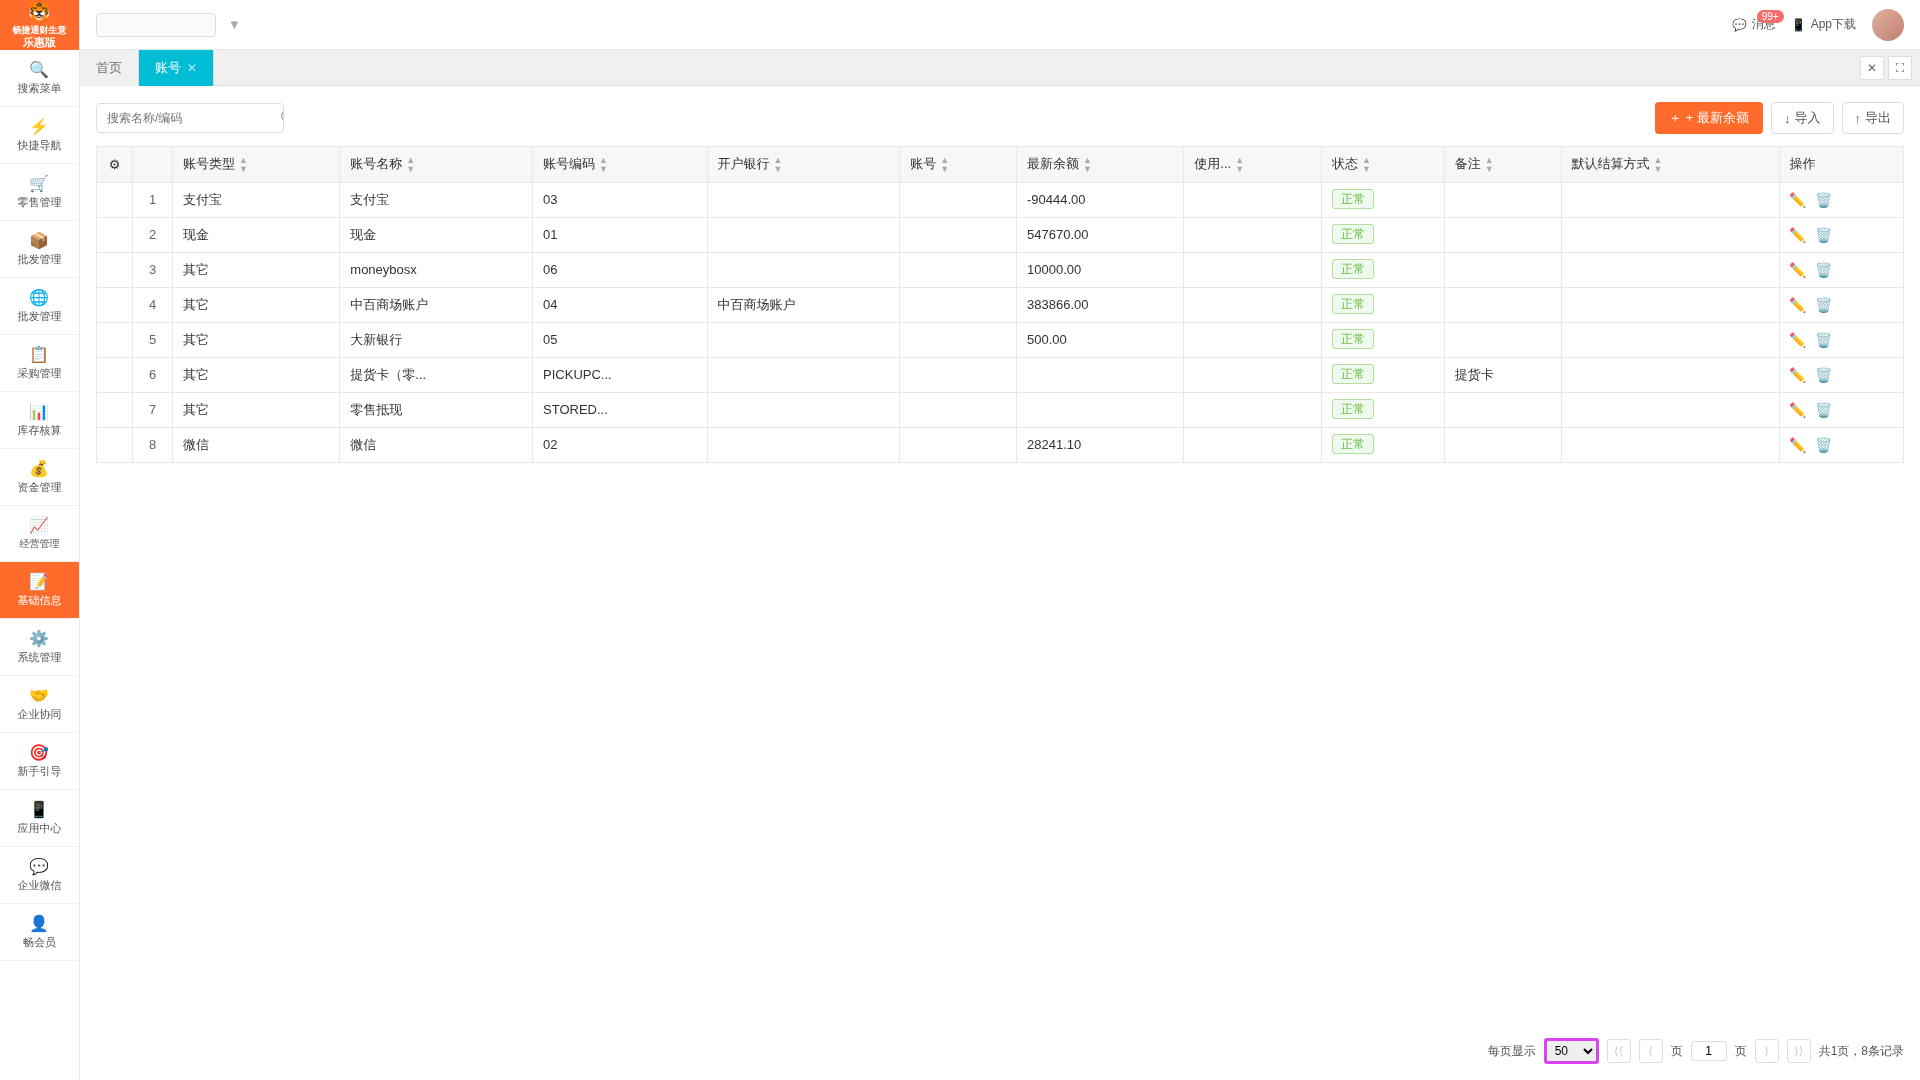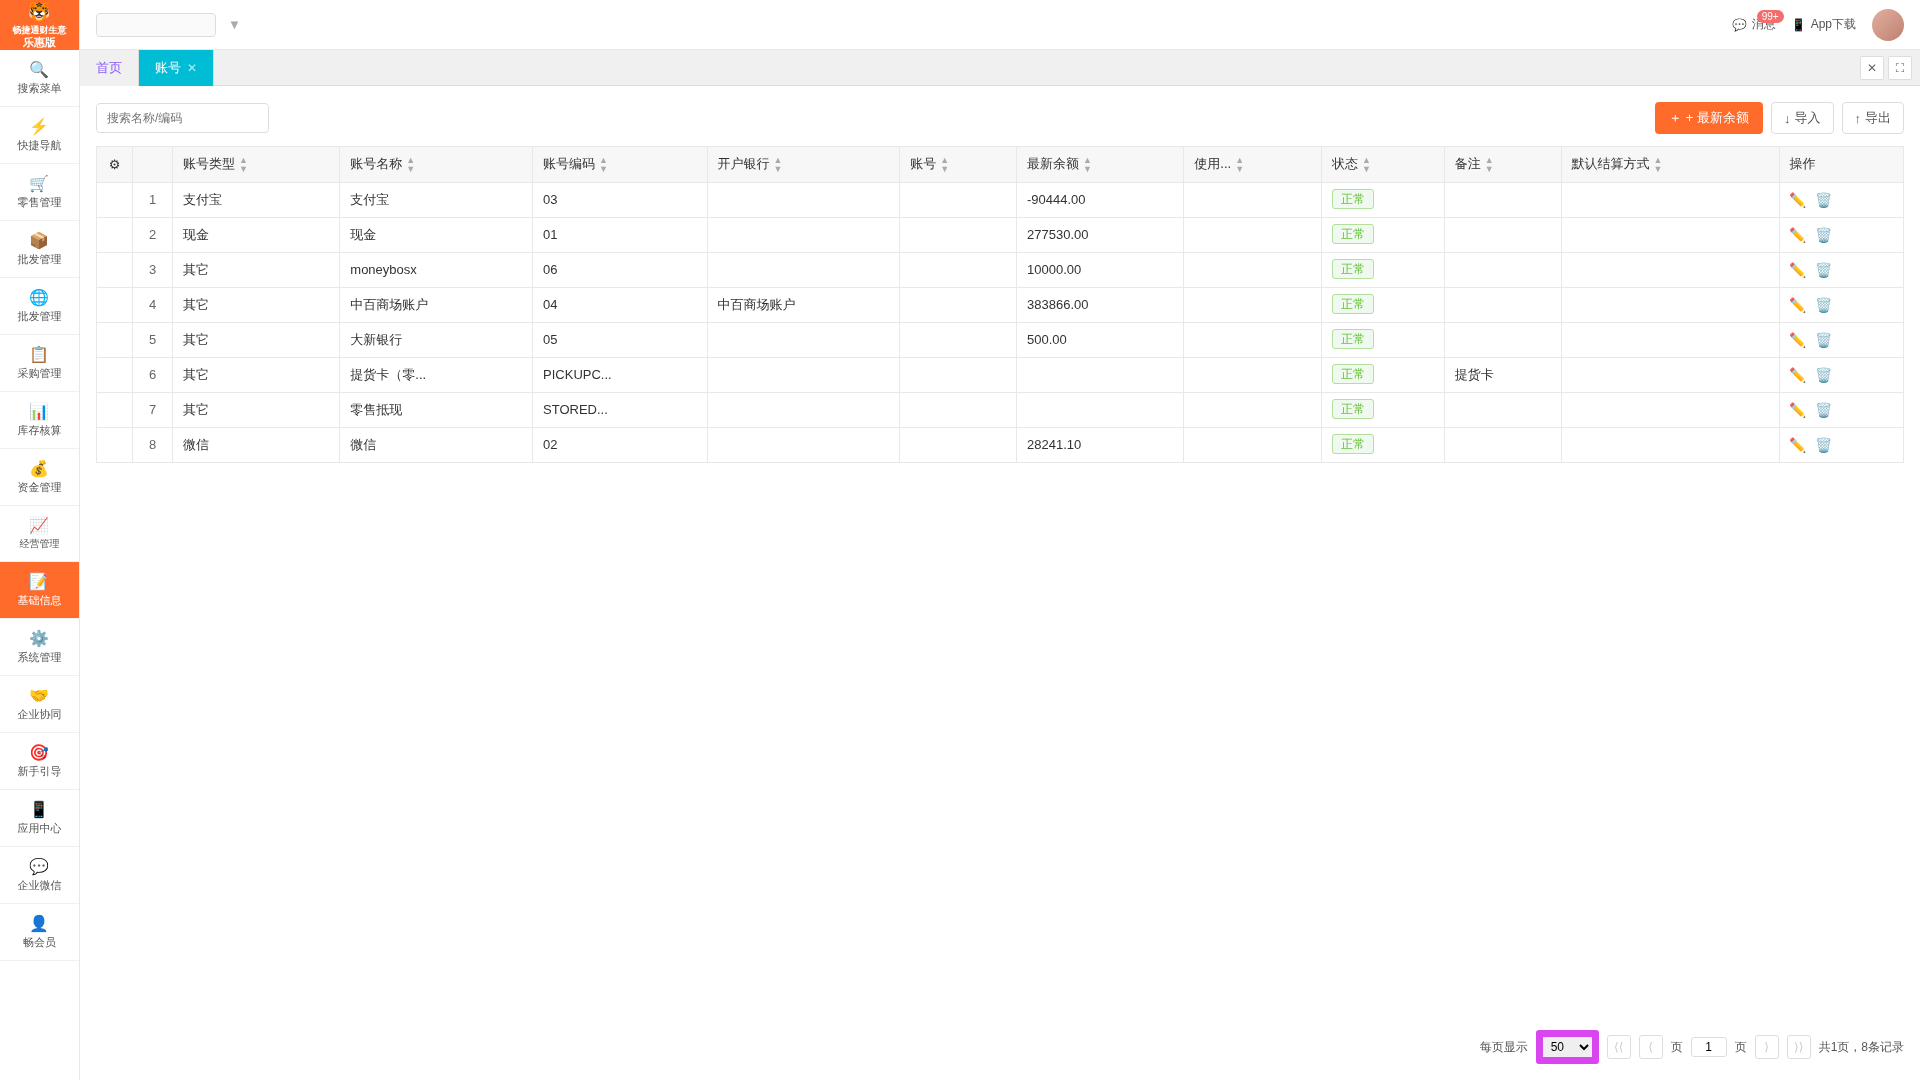--- a/index.html
+++ b/index.html
@@ -130,21 +130,21 @@
     }
     .tab {
       height: 36px;
       padding: 0 16px;
       display: flex;
       align-items: center;
       gap: 6px;
       font-size: 13px;
       cursor: pointer;
       border-right: 1px solid #ddd;
-      color: #8b5cf6;
+      color: #737373;
       background: #f0f0f0;
     }
     .tab.active {
       background: #00bcd4;
       color: #fff;
     }
     .tab-close {
       font-size: 12px;
       cursor: pointer;
       opacity: 0.7;
@@ -165,21 +165,21 @@
       align-items: center;
       justify-content: space-between;
       margin-bottom: 12px;
     }
     .search-box {
       display: flex;
       align-items: center;
       border: 1px solid #ddd;
       border-radius: 4px;
       overflow: hidden;
-      width: 173px;
+      width: 188px;
     }
     .search-box input {
       border: none;
       outline: none;
       padding: 6px 10px;
       font-size: 12px;
       flex: 1;
       color: #999;
     }
     .search-box .search-btn {
@@ -277,21 +277,21 @@
       position: absolute;
       bottom: 16px;
       right: 16px;
       display: flex;
       align-items: center;
       gap: 8px;
       font-size: 12px;
       color: #555;
     }
     .pagination select {
-      border: 7px solid #d946ef;
+      border: 3px solid #d946ef;
       border-radius: 3px;
       padding: 2px 4px;
       font-size: 12px;
     }
     .page-btn {
       width: 24px;
       height: 24px;
       border: 1px solid #ddd;
       background: #fff;
       border-radius: 3px;
@@ -539,21 +539,21 @@
     </td>
   </tr>
           <tr>
     <td class="col-setting"></td>
     <td class="col-num">2</td>
     <td>现金</td>
     <td>现金</td>
     <td>01</td>
     <td></td>
     <td></td>
-    <td>277530.00</td>
+    <td>547670.00</td>
     <td></td>
     <td><span class="status-badge">正常</span></td>
     <td></td>
     <td></td>
     <td>
       <div class="action-icons">
         <span class="action-icon" title="编辑">✏️</span>
         <span class="action-icon" title="删除">🗑️</span>
       </div>
     </td>

